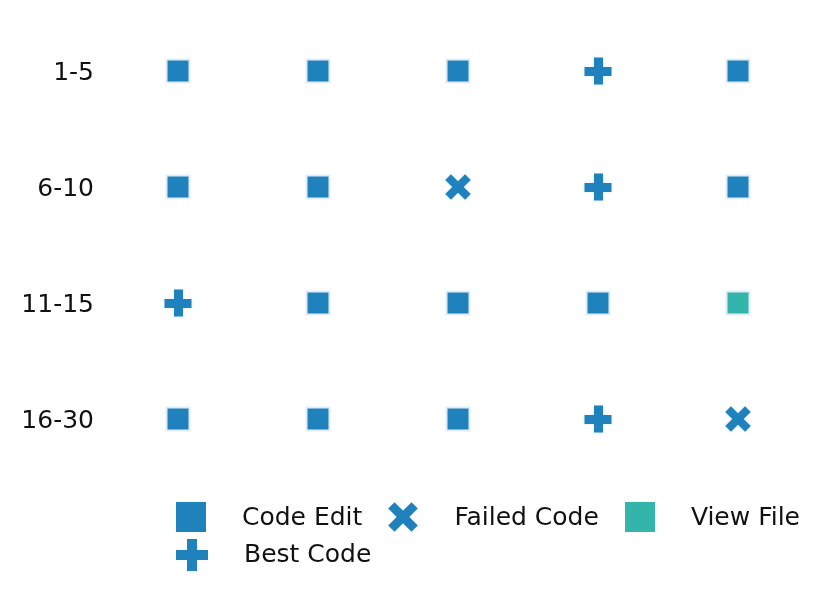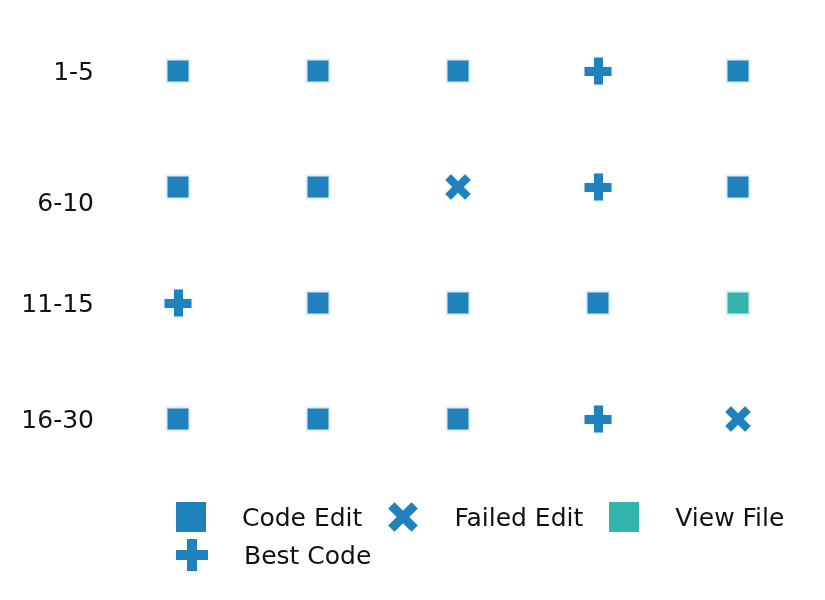--- a/index.html
+++ b/index.html
@@ -44,21 +44,21 @@
   .m-x::after  { transform: translate(-50%, -50%) rotate(-45deg); }
 
   
   #legend {
     position: absolute;
     left: 176px; top: 502px;
     display: flex; flex-direction: column;
     row-gap: 7px;
   }
   .legend-row { display: flex; align-items: center; column-gap: 26px; }
-  .legend-item { display: flex; align-items: center; column-gap: 14px; gap: 36px; }
+  .legend-item { display: flex; align-items: flex-start; column-gap: 14px; gap: 36px; }
   .legend-label { font-size: 25px; color: #111111; white-space: nowrap; }
   .lg-square { width: 30px; height: 30px; flex: 0 0 auto; }
   .lg-x { position: relative; width: 30px; height: 30px; flex: 0 0 auto; }
   .lg-x::before, .lg-x::after {
     content: ""; position: absolute; left: 50%; top: 50%;
     width: 33px; height: 9px; background: var(--mk);
   }
   .lg-x::before { transform: translate(-50%, -50%) rotate(45deg); }
   .lg-x::after  { transform: translate(-50%, -50%) rotate(-45deg); }
   .lg-plus { position: relative; width: 32px; height: 32px; flex: 0 0 auto; }
@@ -72,21 +72,21 @@
 <body>
 
 <div id="figure">
   <div id="grid">
       <div class="row-label" style="top: 71px;">1-5</div>
       <div class="marker m-square" style="left: 178px; top: 71px; --mk: #1f82bd; background: rgb(31, 130, 189);"></div>
       <div class="marker m-square" style="left: 318px; top: 71px; --mk: #1f82bd; background: rgb(31, 130, 189);"></div>
       <div class="marker m-square" style="left: 458px; top: 71px; --mk: #1f82bd; background: rgb(31, 130, 189);"></div>
       <div class="marker m-plus" style="left: 598px; top: 71px; --mk: #1f82bd;"></div>
       <div class="marker m-square" style="left: 738px; top: 71px; --mk: #1f82bd; background: rgb(31, 130, 189);"></div>
-      <div class="row-label" style="top: 187px; margin-top: 15px;">6-10</div>
+      <div class="row-label" style="top: 187px;">6-10</div>
       <div class="marker m-square" style="left: 178px; top: 187px; --mk: #1f82bd; background: rgb(31, 130, 189);"></div>
       <div class="marker m-square" style="left: 318px; top: 187px; --mk: #1f82bd; background: rgb(31, 130, 189);"></div>
       <div class="marker m-x" style="left: 458px; top: 187px; --mk: #1f82bd;"></div>
       <div class="marker m-plus" style="left: 598px; top: 187px; --mk: #1f82bd;"></div>
       <div class="marker m-square" style="left: 738px; top: 187px; --mk: #1f82bd; background: rgb(31, 130, 189);"></div>
       <div class="row-label" style="top: 303px; text-align: right;">11-15</div>
       <div class="marker m-plus" style="left: 178px; top: 303px; --mk: #1f82bd;"></div>
       <div class="marker m-square" style="left: 318px; top: 303px; --mk: #1f82bd; background: rgb(31, 130, 189);"></div>
       <div class="marker m-square" style="left: 458px; top: 303px; --mk: #1f82bd; background: rgb(31, 130, 189);"></div>
       <div class="marker m-square" style="left: 598px; top: 303px; --mk: #1f82bd; background: rgb(31, 130, 189);"></div>
@@ -100,21 +100,21 @@
     </div>
 
   <div id="legend">
     <div class="legend-row">
       <div class="legend-item">
         <span class="lg-square" style="--mk: #1f82bd; background: rgb(31, 130, 189);"></span>
         <span class="legend-label">Code Edit</span>
       </div>
       <div class="legend-item">
         <span class="lg-x" style="--mk: #1f82bd;"></span>
-        <span class="legend-label">Failed Edit</span>
+        <span class="legend-label">Failed Code</span>
       </div>
       <div class="legend-item">
         <span class="lg-square" style="--mk: #34b5ab; background: rgb(52, 181, 171);"></span>
         <span class="legend-label">View File</span>
       </div>
     </div>
     <div class="legend-row">
       <div class="legend-item">
         <span class="lg-plus" style="--mk: #1f82bd;"></span>
         <span class="legend-label">Best Code</span>

